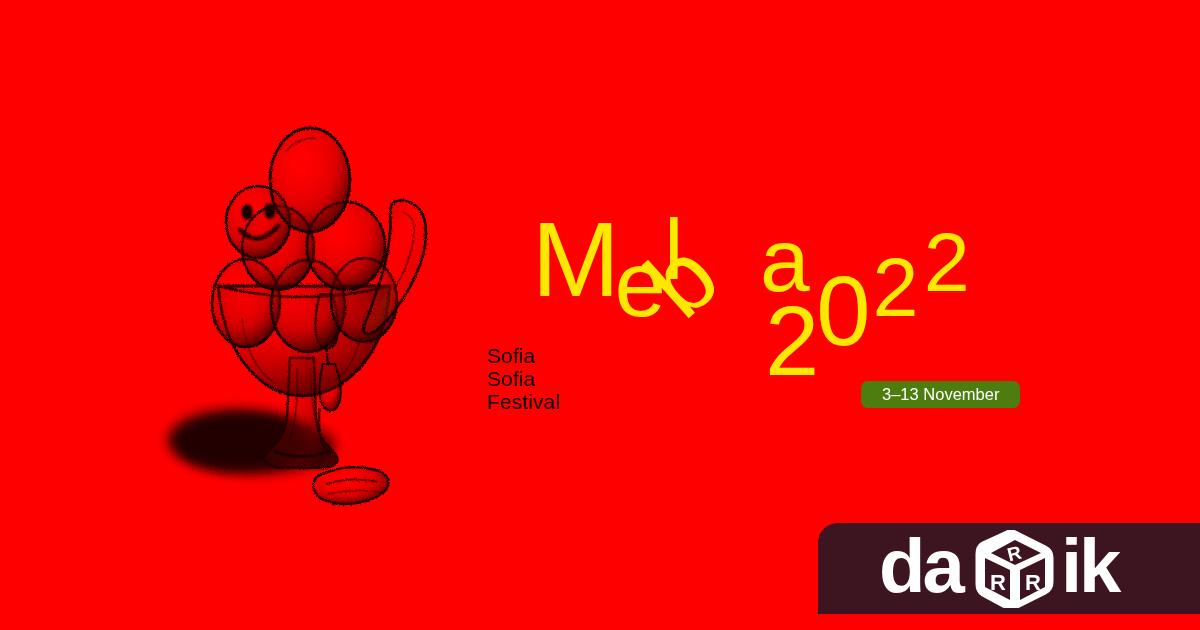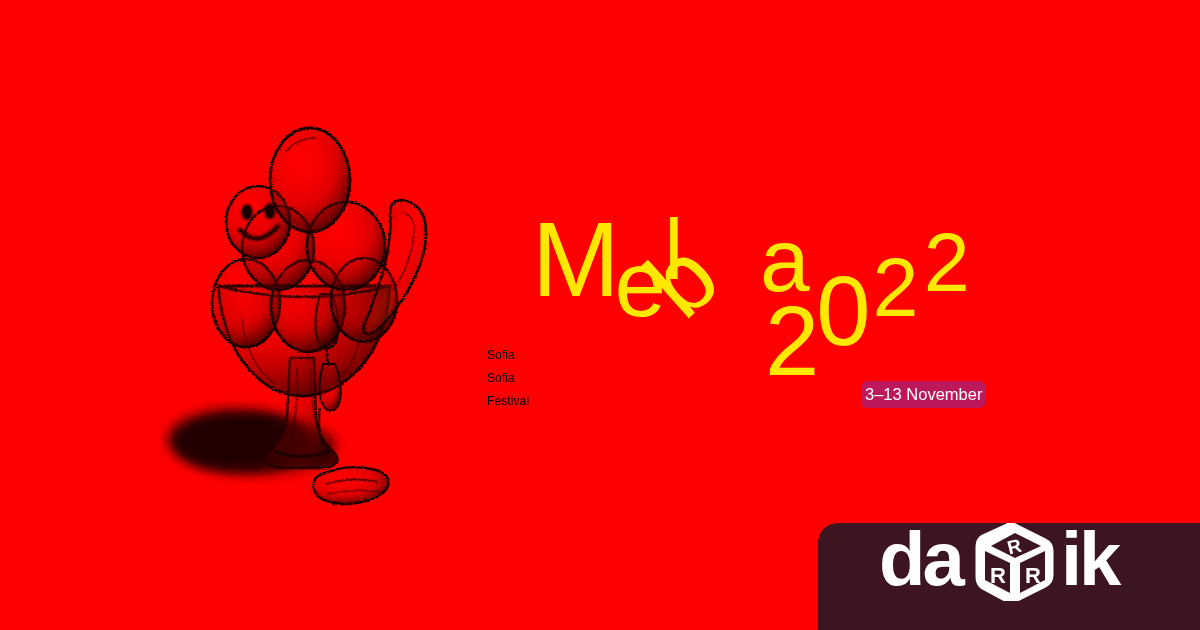--- a/index.html
+++ b/index.html
@@ -53,54 +53,54 @@
     font-weight: 400;
   }
 
   
   .festival-lines {
     position: absolute;
     left: 487px;
     top: 344px;
     color: #000000;
     font-family: "Liberation Sans", sans-serif;
-    font-size: 12px;
+    font-size: 21px;
     line-height: 23px;
     letter-spacing: 0.1px;
   }
   .festival-lines div { white-space: nowrap; }
 
   
   .date-badge {
     position: absolute;
     left: 861px;
     top: 381px;
     height: 27px;
-    padding: 0 4px;
-    background: #be185d;
+    padding: 0 21px;
+    background: #4d7c0f;
     color: #ffffff;
     border-radius: 7px;
     font-size: 16.5px;
     line-height: 27px;
     white-space: nowrap;
     font-family: "Liberation Sans", sans-serif;
   }
 
   
   .darik-panel {
     position: absolute;
     left: 818px;
     top: 523px;
     width: 382px;
-    height: 107px;
+    height: 91px;
     background: #3C1520;
     border-top-left-radius: 20px;
     border-top-right-radius: 0;
     display: flex;
-    align-items: flex-start;
+    align-items: center;
     justify-content: center;
   }
   .darik-logo {
     width: 266px;
     height: 78px;
     margin-left: 6px;
   }
   .darik-logo svg { display: block; width: 100%; height: 100%; }
 </style>
 </head>

